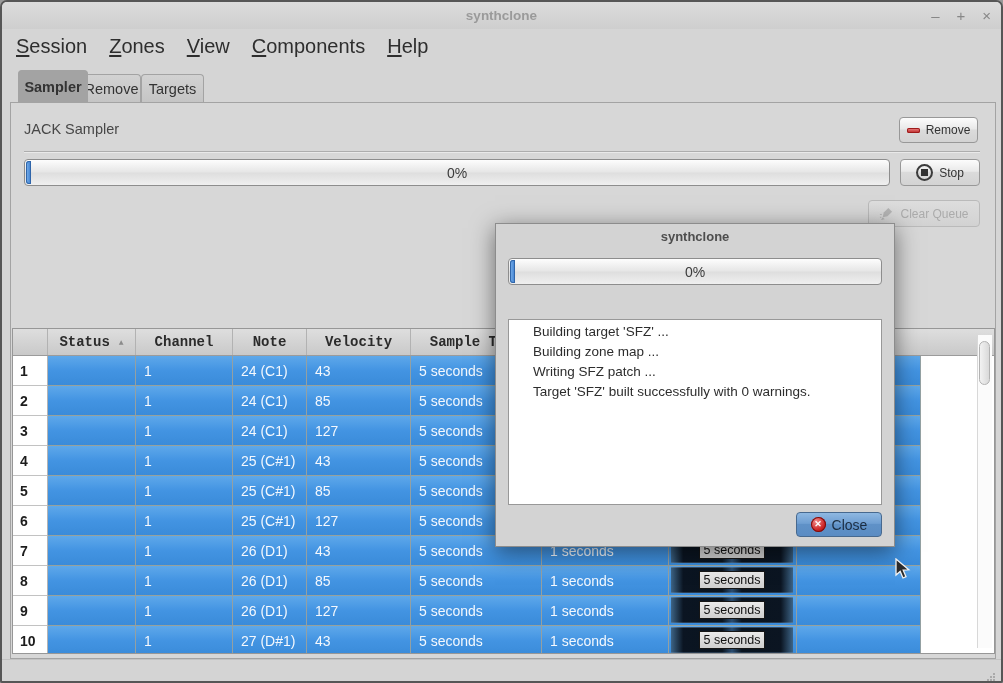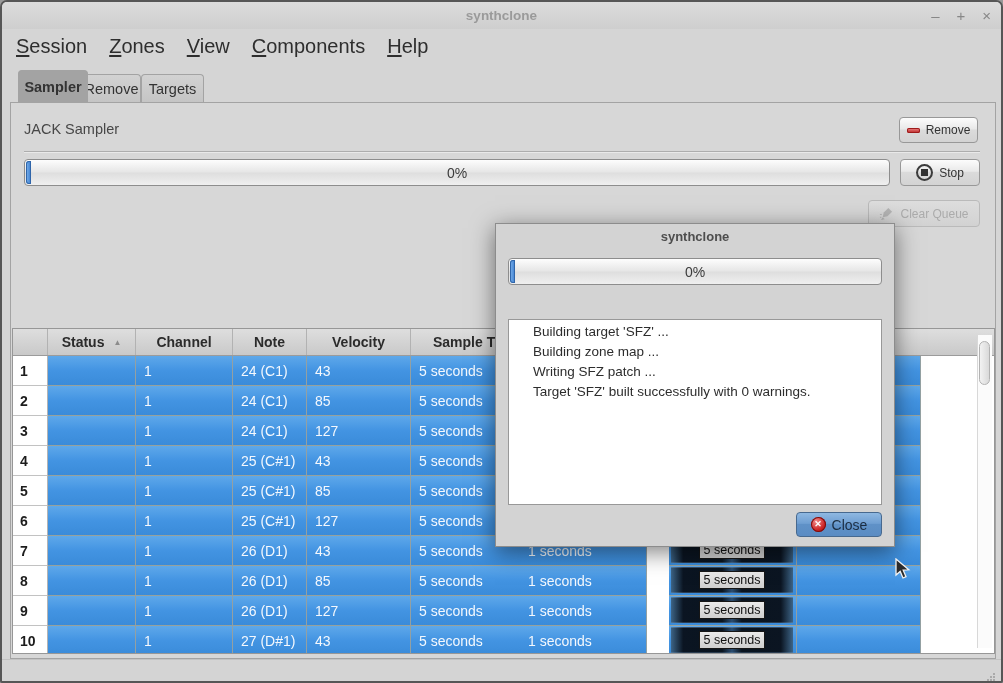--- a/index.html
+++ b/index.html
@@ -48,33 +48,33 @@
     justify-content:center;font-size:14px;color:#3b3b3b;z-index:4;}
   .progress .sliver{position:absolute;left:1px;top:1px;bottom:1px;width:5px;border-radius:3px 0 0 3px;
     background:linear-gradient(90deg,#7cb2ec,#3c7ecf);box-shadow:0 0 0 1px #2f65a9 inset;}
   .progress-main{left:22px;top:157px;width:866px;height:27px;}
   
   .table{position:absolute;left:10px;top:326px;width:983px;height:326px;box-sizing:border-box;
     background:#fff;border:1px solid #979797;overflow:hidden;z-index:3;}
   .t-head{position:relative;width:100%;height:27px;
     background:linear-gradient(#dedede,#c9c9c9);border-bottom:1px solid #9b9b9b;box-sizing:border-box;}
   .h-cell{position:absolute;top:0;height:26px;display:flex;align-items:center;justify-content:center;
-    font-size:14px;font-weight:bold;color:#2b2b2b;border-right:1px solid #b2b2b2;box-sizing:border-box;}
+    font-size:14px;font-weight:bold;color:#2b2b2b;border-right:1px solid #b2b2b2;box-sizing:border-box;font-family:Liberation Mono, monospace;}
   .h-cell.nob{border-right:none;}
   .sort-arrow{font-size:8px;color:#8b8b8b;margin-left:9px;}
   .t-row{position:relative;width:100%;height:30px;}
   .cell{position:absolute;top:0;height:30px;box-sizing:border-box;display:flex;align-items:center;
     padding-left:8px;font-size:14px;}
   .cell.sel{background:linear-gradient(180deg,#5ea8ea,#4394e2 50%,#3a8bd9);color:#f4f8fd;
     border-right:1px solid #93a0a2;border-bottom:1px solid #96a19c;}
   .cell.numc{background:#fff;color:#1c1c1c;font-weight:bold;border-right:1px solid #b3b3b3;
     border-bottom:1px solid #c2c2c2;padding-left:7px;}
   .c-num{left:0;width:35px;} .c-status{left:35px;width:88px;} .c-channel{left:123px;width:97px;}
   .c-note{left:220px;width:74px;} .c-velocity{left:294px;width:104px;} .c-stime{left:398px;width:131px;}
-  .c-rtime{left:507px;width:127px;} .c-dry{left:656px;width:128px;padding:0;} .c-wet{left:784px;width:124px;}
+  .c-rtime{left:529px;width:127px;} .c-dry{left:656px;width:128px;padding:0;} .c-wet{left:784px;width:124px;}
   .wave{position:absolute;left:2px;top:1px;right:3px;bottom:2px;display:flex;align-items:center;justify-content:center;
     background:linear-gradient(90deg,#3d6486 0%,#0b1522 10%,#0a141f 42%,#2b4d70 50%,#0a141f 58%,#0b1522 90%,#3d6486 100%),#0a141f;
     box-shadow:0 1px 0 rgba(140,180,220,.35) inset,0 -1px 0 rgba(140,180,220,.25) inset;}
   .wave-label{background:linear-gradient(#eaeaea,#cecece);border:1px solid #161616;color:#111;
     font-size:12.5px;padding:1px 4px;white-space:nowrap;}
   .vscroll{position:absolute;right:2px;top:6px;width:14px;height:313px;background:#fbfbfb;
     border-left:1px solid #d8d8d8;z-index:5;}
   .vthumb{position:absolute;left:1px;top:6px;width:11px;height:44px;border-radius:6px;
     background:linear-gradient(90deg,#f2f2f2,#d9d9d9);border:1px solid #b2b2b2;box-sizing:border-box;}
   

